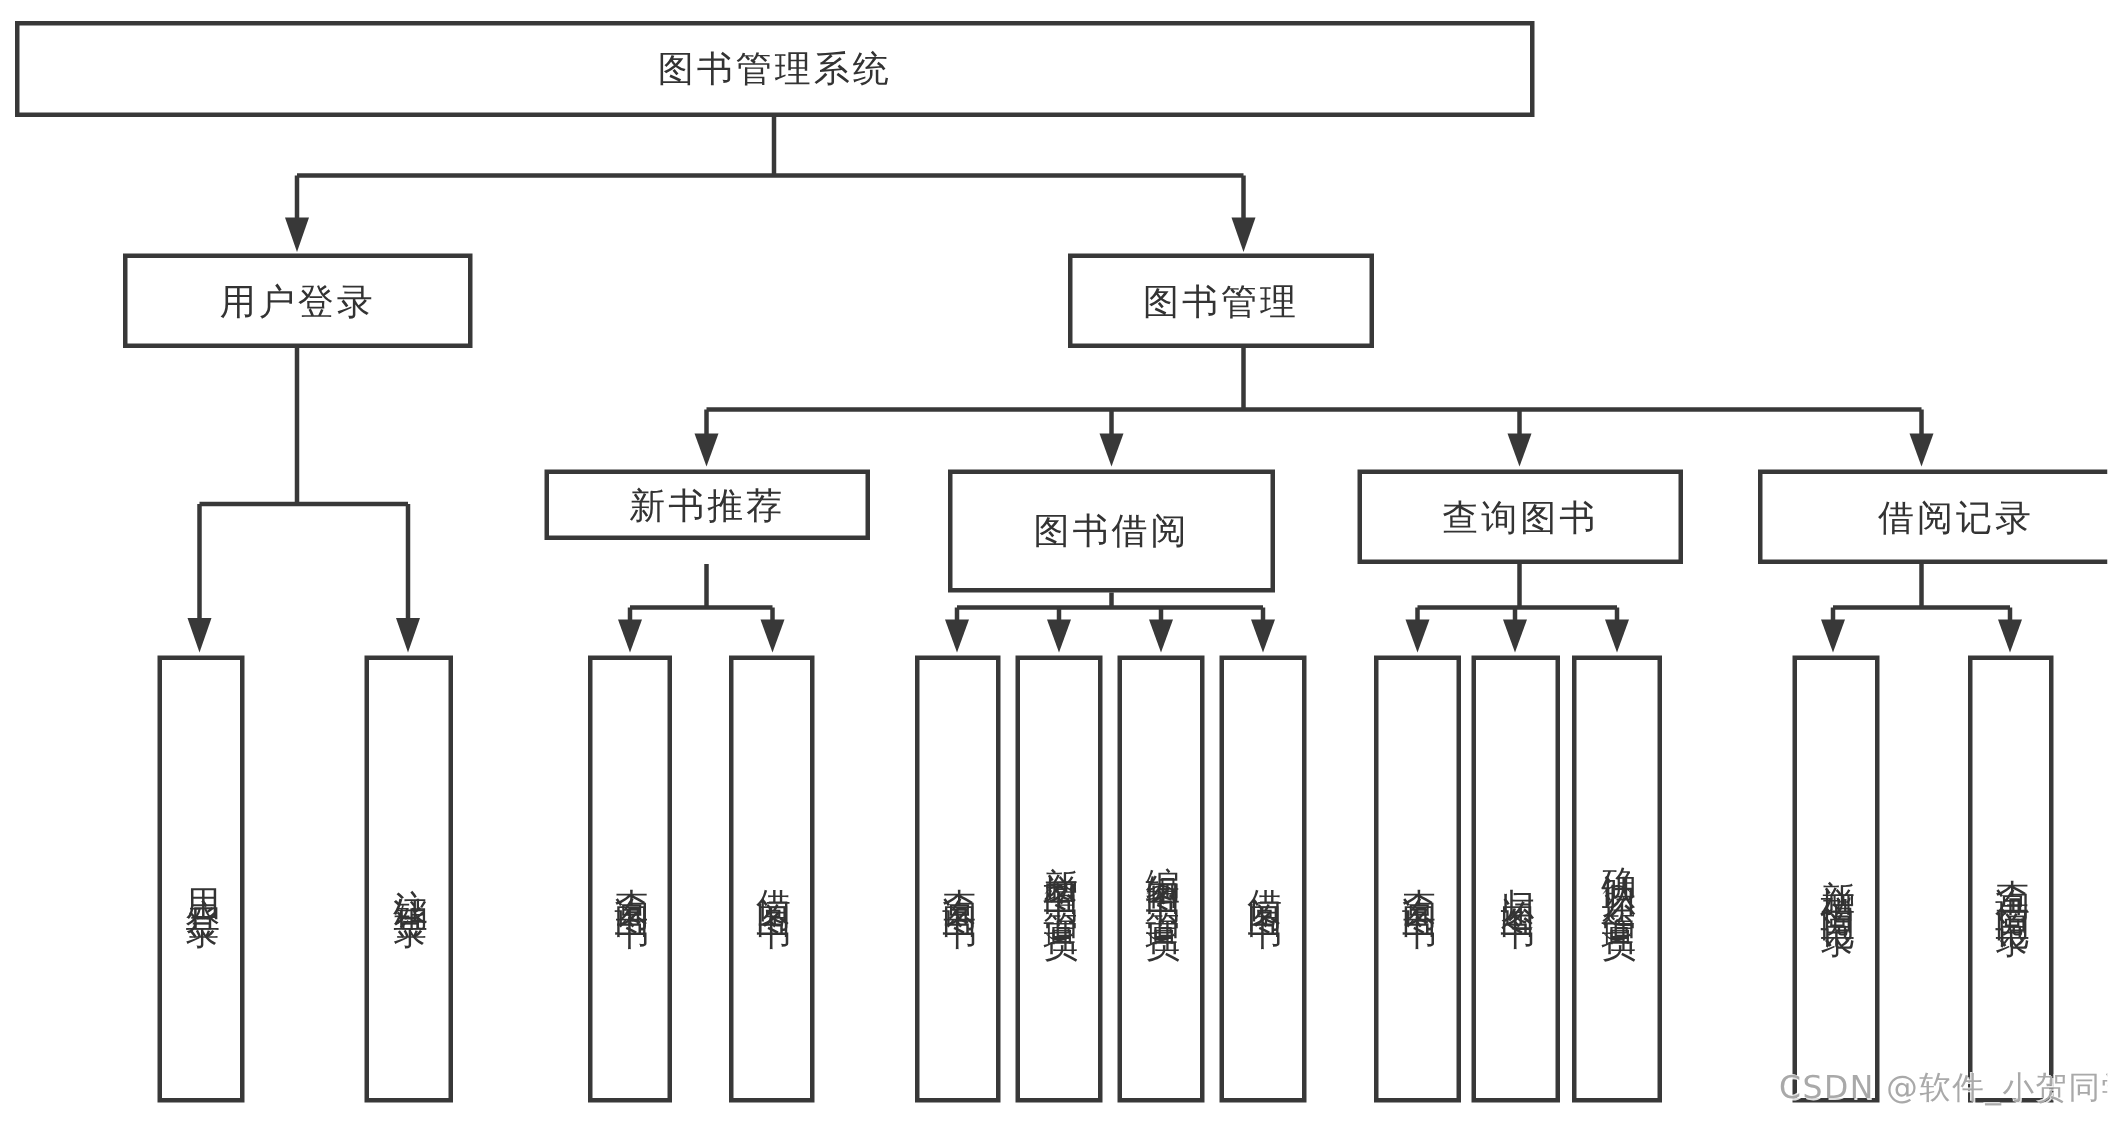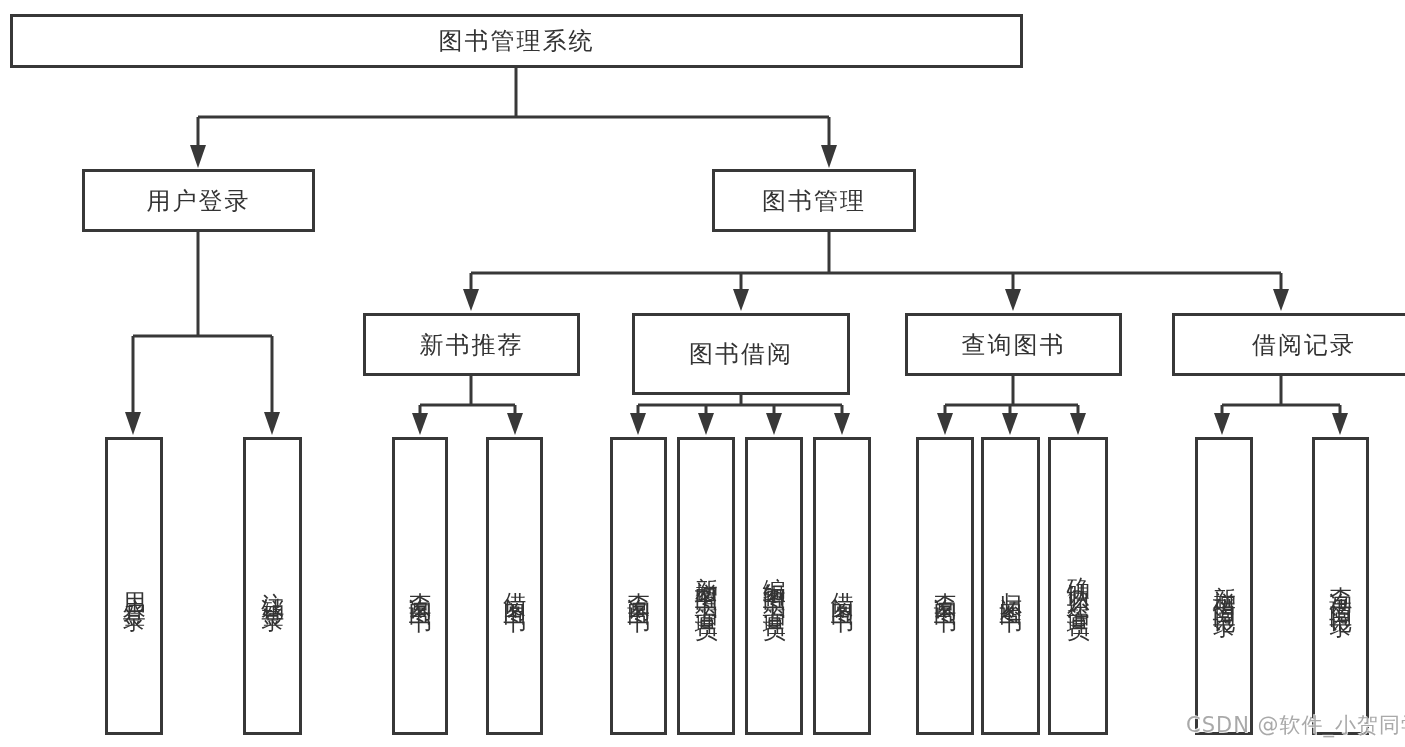--- a/index.html
+++ b/index.html
@@ -105,26 +105,26 @@
       <polygon points="766,413 782,413 774,435"></polygon>
       <polygon points="834,413 850,413 842,435"></polygon>
       <polygon points="937,413 953,413 945,435"></polygon>
       <polygon points="1002,413 1018,413 1010,435"></polygon>
       <polygon points="1070,413 1086,413 1078,435"></polygon>
       <polygon points="1214,413 1230,413 1222,435"></polygon>
       <polygon points="1332,413 1348,413 1340,435"></polygon>
     </g>
   </svg>
 
-  <div class="node h" style="left:10px;top:14px;width:1013px;height:54px">图书管理系统</div>
+  <div class="node h" style="left:10px;top:14px;width:1013px;height:64px">图书管理系统</div>
 
   <div class="node h" style="left:82px;top:169px;width:233px;height:63px">用户登录</div>
   <div class="node h" style="left:712px;top:169px;width:204px;height:63px">图书管理</div>
 
-  <div class="node h" style="left:363px;top:313px;width:217px;height:63px">新书推荐</div>
+  <div class="node h" style="left:363px;top:313px;width:217px;height:47px">新书推荐</div>
   <div class="node h" style="left:632px;top:313px;width:218px;height:82px">图书借阅</div>
   <div class="node h" style="left:905px;top:313px;width:217px;height:63px">查询图书</div>
   <div class="node h" style="left:1172px;top:313px;width:264px;height:63px">借阅记录</div>
 
   <div class="node v" style="left:105px;top:437px;width:58px;height:298px">用户登录</div>
   <div class="node v" style="left:243px;top:437px;width:59px;height:298px">注销登录</div>
 
   <div class="node v" style="left:392px;top:437px;width:56px;height:298px">查询图书</div>
   <div class="node v" style="left:486px;top:437px;width:57px;height:298px">借阅图书</div>
 

